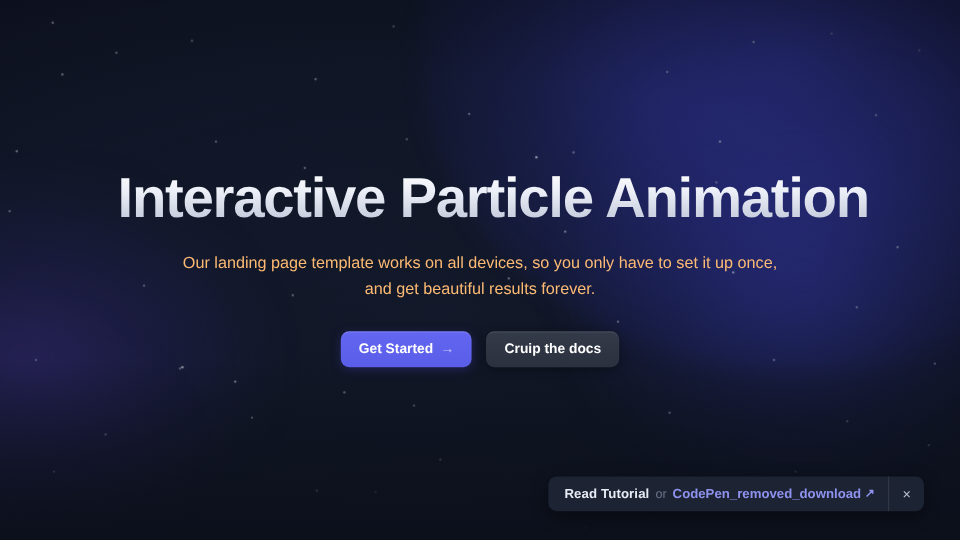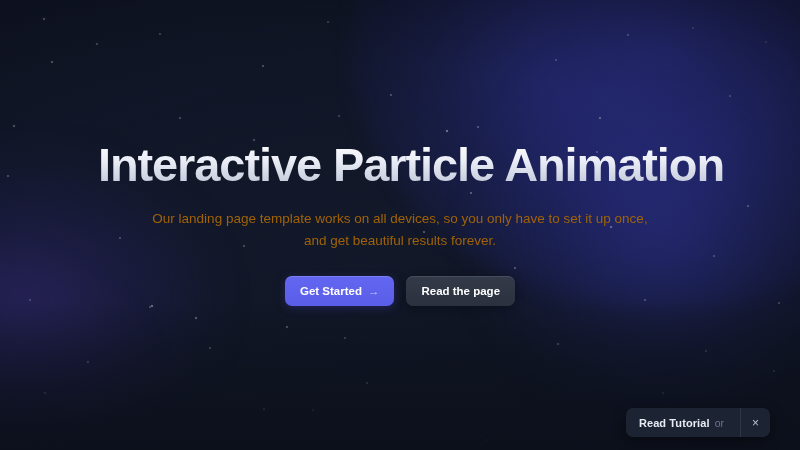--- a/index.html
+++ b/index.html
@@ -131,21 +131,21 @@
     background-clip: text;
     color: transparent;
     padding-left: 22px;
     -webkit-text-fill-color: transparent;
   }
 
   .hero-sub {
     margin-top: 17px;
     font-size: 13.5px;
     line-height: 1.62;
-    color: #a16207;
+    color: #fdba74;
     max-width: 500px;
     margin-left: auto;
     margin-right: auto;
   }
 
   .cta-row {
     margin-top: 25px;
     display: flex;
     justify-content: center;
     align-items: center;
@@ -192,21 +192,21 @@
     bottom: 18px;
     font-size: 10.5px;
     color: #7a8399;
     z-index: 6;
   }
 
   
   .toast {
     position: absolute;
     right: 30px;
-    bottom: 13px;
+    bottom: 24px;
     display: flex;
     align-items: center;
     height: 29px;
     padding: 0 0 0 13px;
     border-radius: 7px;
     background: rgba(30,37,52,0.93);
     box-shadow: 0 4px 14px rgba(0,0,0,0.42);
     z-index: 7;
     font-size: 11px;
   }
@@ -326,26 +326,30 @@
   <div class="hero">
     <h1 class="hero-title">Interactive Particle Animation</h1>
     <p class="hero-sub">Our landing page template works on all devices, so you only have to set it up once, and get beautiful results forever.</p>
 
     <div class="cta-row">
       <button class="btn btn-primary">
         <span>Get Started</span>
         <span class="arrow">→</span>
       </button>
       <button class="btn btn-secondary">
-        <span>Read the page</span>
+        <span>Cruip the docs</span>
       </button>
     </div>
   </div>
 
 
   <div class="toast">
     <span class="toast-title">Read Tutorial</span>
     <span class="toast-or">or</span>
+    <a class="toast-link">
+      <span>CodePen_removed_download</span>
+      <span class="ext">↗</span>
+    </a>
     <span class="toast-sep"></span>
     <button class="toast-close">×</button>
   </div>
 
 </div>
 
 </body></html>

